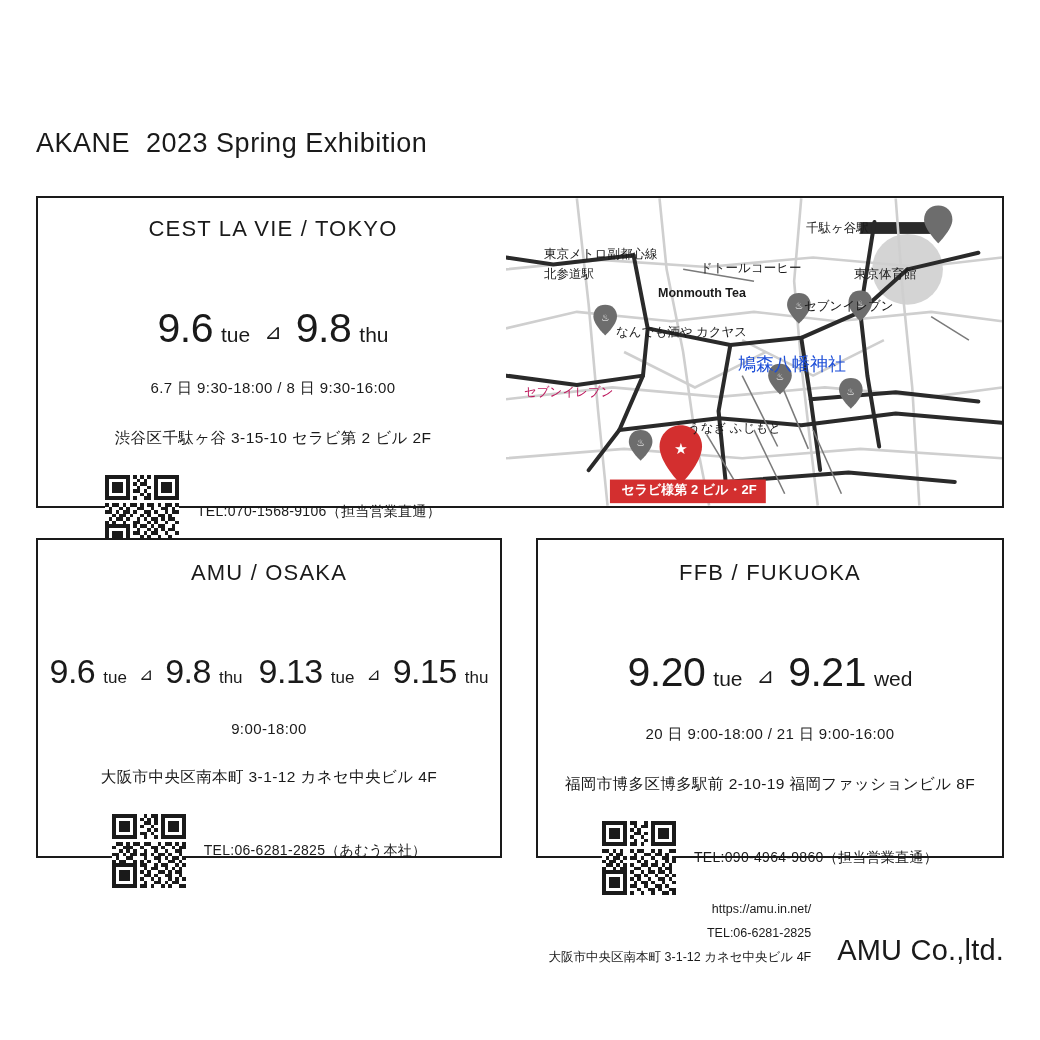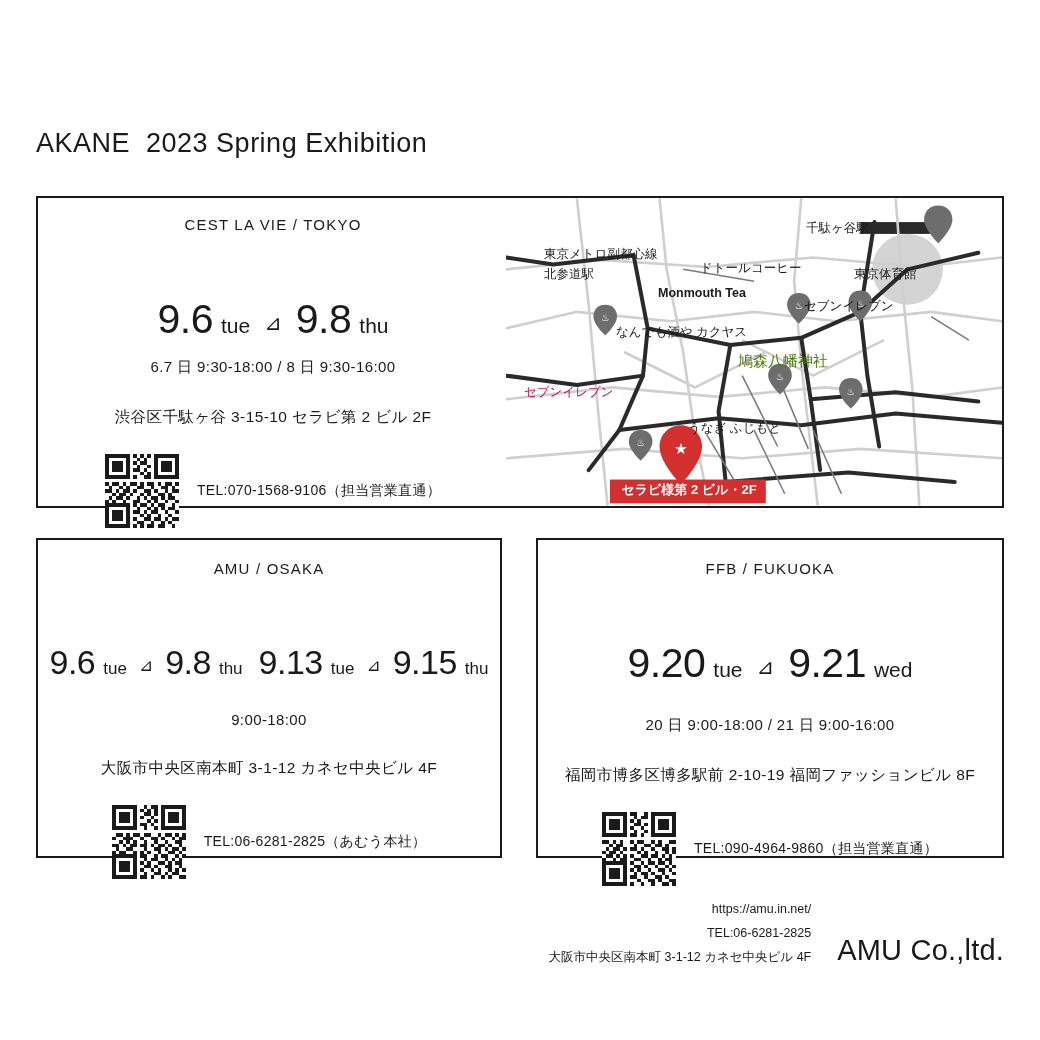--- a/index.html
+++ b/index.html
@@ -41,21 +41,21 @@
     position: absolute;
     left: 0; top: 0;
     width: 470px; height: 100%;
     display: flex;
     flex-direction: column;
     align-items: center;
   }
   #panel-tokyo .panel-left { padding-top: 18px; }
 
   .venue-name {
-    font-size: 15px;
+    font-size: 22px;
     letter-spacing: 1.2px;
     color: #1a1a1a;
     text-align: center;
   }
 
   
   .dateline {
     display: flex;
     align-items: baseline;
     justify-content: center;
@@ -166,21 +166,21 @@
       <div class="dateline" style="margin-top:20px;">
         <span class="d-num">9.6</span>
         <span class="d-dow">tue</span>
         <span class="d-sep">⊿</span>
         <span class="d-num">9.8</span>
         <span class="d-dow">thu</span>
       </div>
 
       <div class="rule" style="width:296px;margin-top:14px;"></div>
 
-      <div class="hours" style="margin-top:4px;">6.7 日 9:30-18:00 / 8 日 9:30-16:00</div>
+      <div class="hours" style="margin-top:16px;">6.7 日 9:30-18:00 / 8 日 9:30-16:00</div>
 
       <div class="address" style="margin-top:30px;">渋谷区千駄ヶ谷 3-15-10  セラビ第 2 ビル 2F</div>
 
       <div class="qr-row" style="margin-top:26px;">
         <div class="qr">
           <svg viewBox="0 0 21 21" width="74" height="74" shape-rendering="crispEdges">
             <rect width="21" height="21" fill="#fff"></rect>
             <g fill="#1a1a1a">
               <rect x="0" y="0" width="7" height="1"></rect>
                 <rect x="0" y="6" width="7" height="1"></rect>
@@ -385,21 +385,21 @@
 
       <div style="position:absolute; left:0; top:0; width:496px; height:308px; pointer-events:none;">
         <div style="position:absolute; left:300px; top:22px; font-size:12.5px; color:#1a1a1a;">千駄ヶ谷駅</div>
         <div style="position:absolute; left:38px; top:48px; font-size:12.5px; color:#1a1a1a;">東京メトロ副都心線</div>
         <div style="position:absolute; left:38px; top:68px; font-size:12.5px; color:#1a1a1a;">北参道駅</div>
         <div style="position:absolute; left:194px; top:62px; font-size:12.5px; color:#1a1a1a;">ドトールコーヒー</div>
         <div style="position:absolute; left:348px; top:68px; font-size:12.5px; color:#1a1a1a;">東京体育館</div>
         <div style="position:absolute; left:152px; top:88px; font-size:12.5px; color:#1a1a1a; font-weight:600;">Monmouth Tea</div>
         <div style="position:absolute; left:298px; top:100px; font-size:12.5px; color:#1a1a1a;">セブンイレブン</div>
         <div style="position:absolute; left:110px; top:126px; font-size:12.5px; color:#1a1a1a;">なんでも酒や カクヤス</div>
-        <div style="position:absolute; left:232px; top:154px; font-size:15px; color:#4d7c0f;">鳩森八幡神社</div>
+        <div style="position:absolute; left:232px; top:154px; font-size:18px; color:#1d4ed8;">鳩森八幡神社</div>
         <div style="position:absolute; left:18px; top:186px; font-size:12.5px; color:#be185d;">セブンイレブン</div>
         <div style="position:absolute; left:182px; top:222px; font-size:12.5px; color:#1a1a1a;">うなぎ ふじもと</div>
         <div style="position:absolute; left:106px; top:285px; width:154px; text-align:center; font-size:13px; font-weight:700; color:#ffffff; line-height:1;">セラビ様第 2 ビル・2F</div>
       </div>
     </div>
   </div>
 
   <div class="panel" id="panel-osaka">
     <div class="panel-left" style="width:100%; padding-top:20px;">
       <div class="venue-name">AMU / OSAKA</div>

